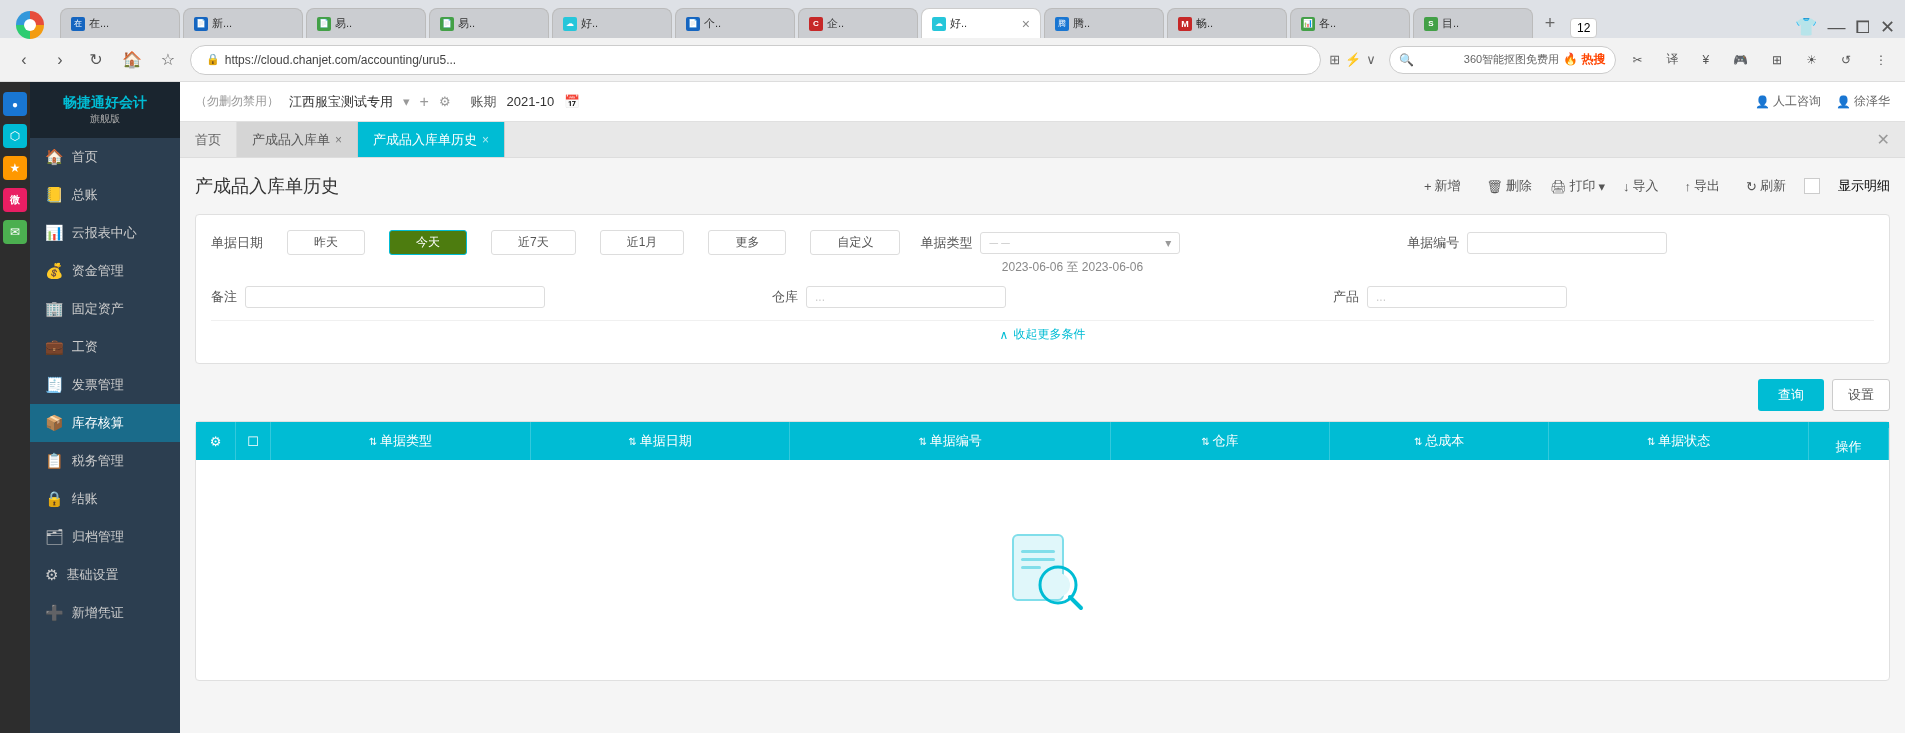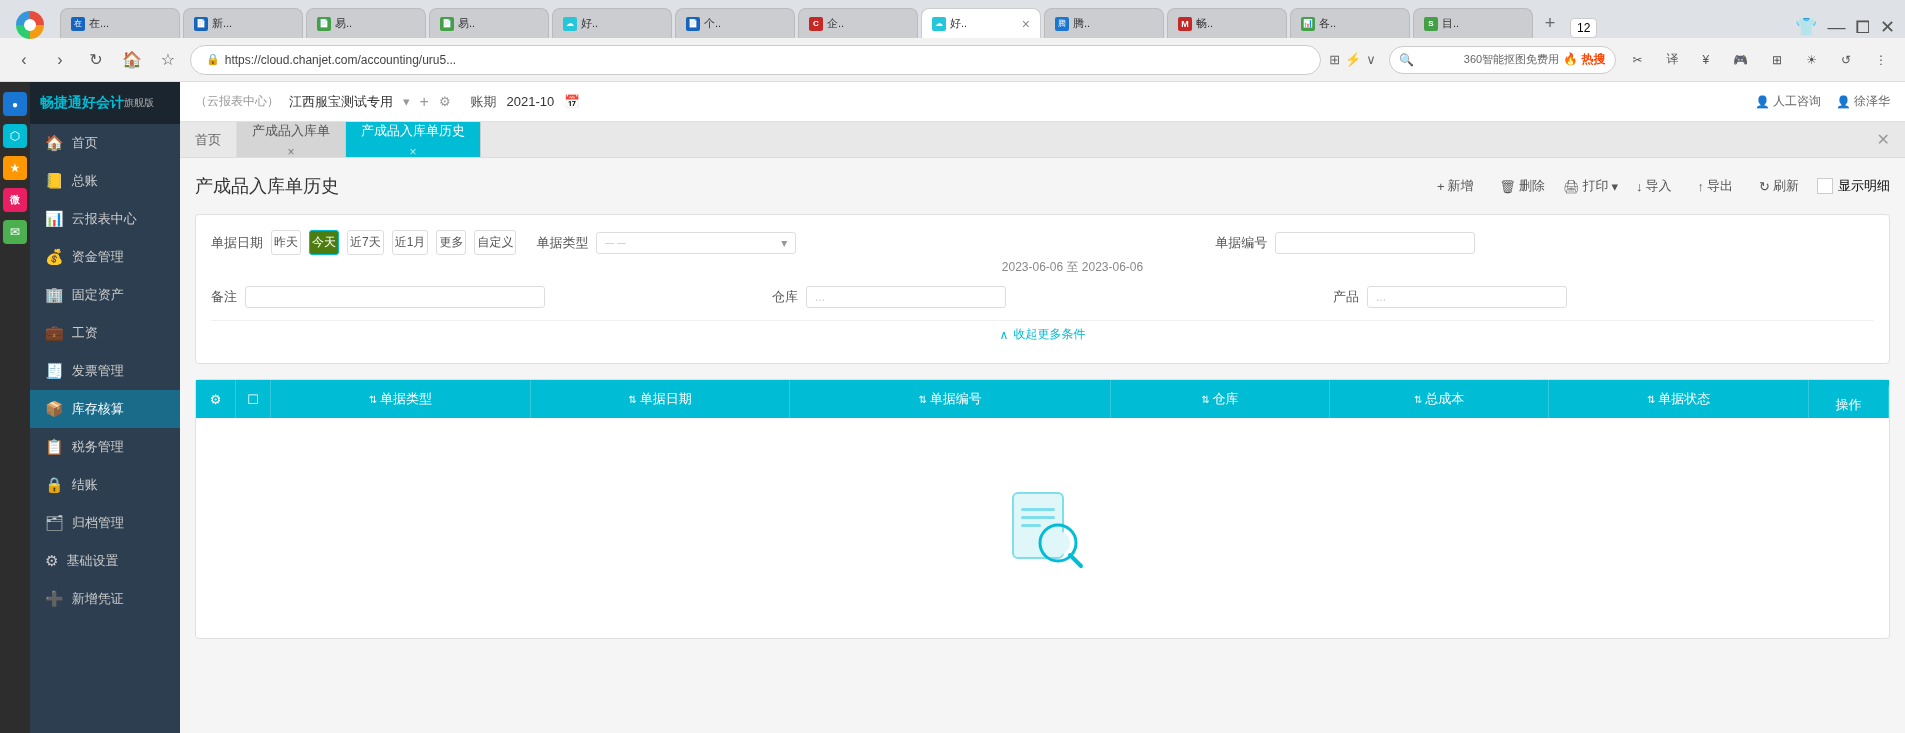--- a/index.html
+++ b/index.html
@@ -34,58 +34,58 @@
     
     .icon-sidebar { width: 30px; background: #2d2d2d; display: flex; flex-direction: column; align-items: center; padding-top: 10px; gap: 8px; flex-shrink: 0; }
     .icon-sidebar-item { width: 24px; height: 24px; border-radius: 4px; display: flex; align-items: center; justify-content: center; cursor: pointer; }
     .icon-sidebar-item.green { background: #4caf50; }
 
     
     .app-area { display: flex; flex: 1; overflow: hidden; }
 
     
     .left-nav { width: 150px; background: #2c3e50; display: flex; flex-direction: column; flex-shrink: 0; }
-    .left-nav-header { background: #1a252f; padding: 12px 10px; display: flex; flex-direction: row; align-items: center; }
+    .left-nav-header { background: #1a252f; padding: 12px 10px; display: flex; flex-direction: column; align-items: center; }
     .left-nav-title { color: #00bcd4; font-size: 14px; font-weight: bold; }
     .left-nav-subtitle { color: #aaa; font-size: 10px; }
     .left-nav-item { display: flex; align-items: center; gap: 8px; padding: 10px 15px; color: #ccc; cursor: pointer; font-size: 13px; }
     .left-nav-item.active { background: #1a6b8a; color: #fff; }
     .left-nav-item .nav-icon { font-size: 15px; }
 
     
     .right-content { flex: 1; display: flex; flex-direction: column; background: #f5f5f5; overflow: hidden; }
 
     
     .top-bar { height: 40px; background: #fff; border-bottom: 1px solid #e0e0e0; display: flex; align-items: center; padding: 0 15px; gap: 10px; flex-shrink: 0; }
     .top-bar-right { margin-left: auto; display: flex; align-items: center; gap: 15px; }
     .user-service { font-size: 12px; color: #666; cursor: pointer; display: flex; align-items: center; gap: 3px; }
 
     
     .breadcrumb-area { height: 36px; background: #e8e8e8; display: flex; align-items: stretch; flex-shrink: 0; border-bottom: 1px solid #ddd; }
     .breadcrumb-home { padding: 0 15px; display: flex; align-items: center; font-size: 13px; color: #666; cursor: pointer; border-right: 1px solid #ddd; }
-    .breadcrumb-tab { padding: 0 15px; display: flex; align-items: center; font-size: 13px; color: #555; cursor: pointer; background: #d5d5d5; border-right: 1px solid #ccc; gap: 5px; flex-direction: column; }
+    .breadcrumb-tab { padding: 0 15px; display: flex; align-items: center; font-size: 13px; color: #555; cursor: pointer; background: #d5d5d5; border-right: 1px solid #ccc; gap: 5px; }
     .breadcrumb-tab.active { background: #00bcd4; color: #fff; }
     .breadcrumb-tab .close-btn { font-size: 12px; opacity: 0.7; }
 
     
     .page-content { flex: 1; overflow-y: auto; padding: 15px; }
 
     
     .page-header { display: flex; align-items: center; justify-content: space-between; margin-bottom: 15px; }
     .page-title { font-size: 18px; color: #333; font-weight: normal; }
     .action-buttons { display: flex; gap: 10px; align-items: center; }
     .action-btn { display: flex; align-items: center; gap: 3px; font-size: 13px; color: #555; cursor: pointer; padding: 4px 8px; }
     .print-btn { display: flex; align-items: center; gap: 3px; font-size: 13px; color: #555; cursor: pointer; }
 
     
     .filter-section { background: #fff; border: 1px solid #e0e0e0; border-radius: 4px; padding: 15px; margin-bottom: 15px; }
     .filter-row { display: flex; align-items: center; gap: 20px; margin-bottom: 12px; }
     .filter-label { font-size: 13px; color: #555; white-space: nowrap; }
     .date-filter { display: flex; align-items: center; gap: 8px; }
-    .date-btn { padding: 3px 2px; font-size: 12px; border: 1px solid #ddd; border-radius: 3px; cursor: pointer; color: #555; background: #fff; }
+    .date-btn { padding: 3px 26px; font-size: 12px; border: 1px solid #ddd; border-radius: 3px; cursor: pointer; color: #555; background: #fff; margin-left: 16px; }
     .date-btn.active { background: #4d7c0f; color: #fff; border-color: #00bcd4; }
     .filter-select { border: 1px solid #ddd; border-radius: 3px; padding: 3px 8px; font-size: 12px; color: #555; width: 200px; display: flex; align-items: center; justify-content: space-between; cursor: pointer; }
     .filter-input { border: 1px solid #ddd; border-radius: 3px; padding: 3px 8px; font-size: 12px; color: #555; width: 200px; }
     .collapse-btn { display: flex; align-items: center; justify-content: center; gap: 5px; color: #00bcd4; font-size: 12px; cursor: pointer; padding: 5px 0; border-top: 1px solid #f0f0f0; margin-top: 5px; }
 
     
     .table-section { background: #fff; border: 1px solid #e0e0e0; border-radius: 4px; }
     .table-header { background: #00bcd4; display: flex; align-items: center; height: 38px; }
     .th-cell { display: flex; align-items: center; justify-content: center; color: #fff; font-size: 13px; padding: 0 8px; border-right: 1px solid rgba(255,255,255,0.2); height: 100%; gap: 3px; }
     .th-cell.settings { width: 40px; }
@@ -296,21 +296,21 @@
         </div>
         <div class="left-nav-item">
           <span class="nav-icon">➕</span>
           <span>新增凭证</span>
         </div>
       </div>
 
       <div class="right-content">
 
         <div class="top-bar">
-          <span style="color:#999;font-size:12px;">（云报表中心）</span>
+          <span style="color:#999;font-size:12px;">（勿删勿禁用）</span>
           <span style="color:#333;font-size:13px;cursor:pointer;">江西服宝测试专用</span>
           <span style="color:#999;cursor:pointer;">▾</span>
           <span style="color:#999;cursor:pointer;font-size:16px;">+</span>
           <span style="color:#999;cursor:pointer;">⚙</span>
           <span style="color:#555;font-size:13px;margin-left:10px;">账期</span>
           <span style="color:#333;font-size:13px;cursor:pointer;">2021-10</span>
           <span style="color:#00bcd4;cursor:pointer;">📅</span>
           <div class="top-bar-right">
             <div class="user-service">
               <span>👤</span>
@@ -363,21 +363,21 @@
                 <span>导入</span>
               </div>
               <div class="action-btn">
                 <span>↑</span>
                 <span>导出</span>
               </div>
               <div class="action-btn">
                 <span>↻</span>
                 <span>刷新</span>
               </div>
-              <div style="display:flex;align-items:center;gap:5px;">
+              <div style="display:flex;align-items:center;gap:18px;">
                 <div style="width:16px;height:16px;border:1px solid #ccc;background:#fff;"></div>
                 <span>显示明细</span>
               </div>
             </div>
           </div>
 
           <div class="filter-section">
 
             <div class="filter-row">
 
@@ -442,20 +442,24 @@
               </div>
             </div>
 
 
             <div class="collapse-btn">
               <span>∧</span>
               <span>收起更多条件</span>
             </div>
           </div>
 
+          <div style="display:flex;justify-content:flex-end;gap:8px;margin-bottom:10px;">
+            <button style="background:#00bcd4;color:#fff;border:none;padding:6px 20px;border-radius:3px;cursor:pointer;font-size:13px;">查询</button>
+            <button style="background:#fff;color:#555;border:1px solid #ccc;padding:6px 15px;border-radius:3px;cursor:pointer;font-size:13px;">设置</button>
+          </div>
 
           <div class="table-section">
             <div class="table-header">
               <div class="th-cell settings">
                 <span>⚙</span>
               </div>
               <div class="th-cell checkbox">
                 <span>☐</span>
               </div>
               <div class="th-cell bill-type">

